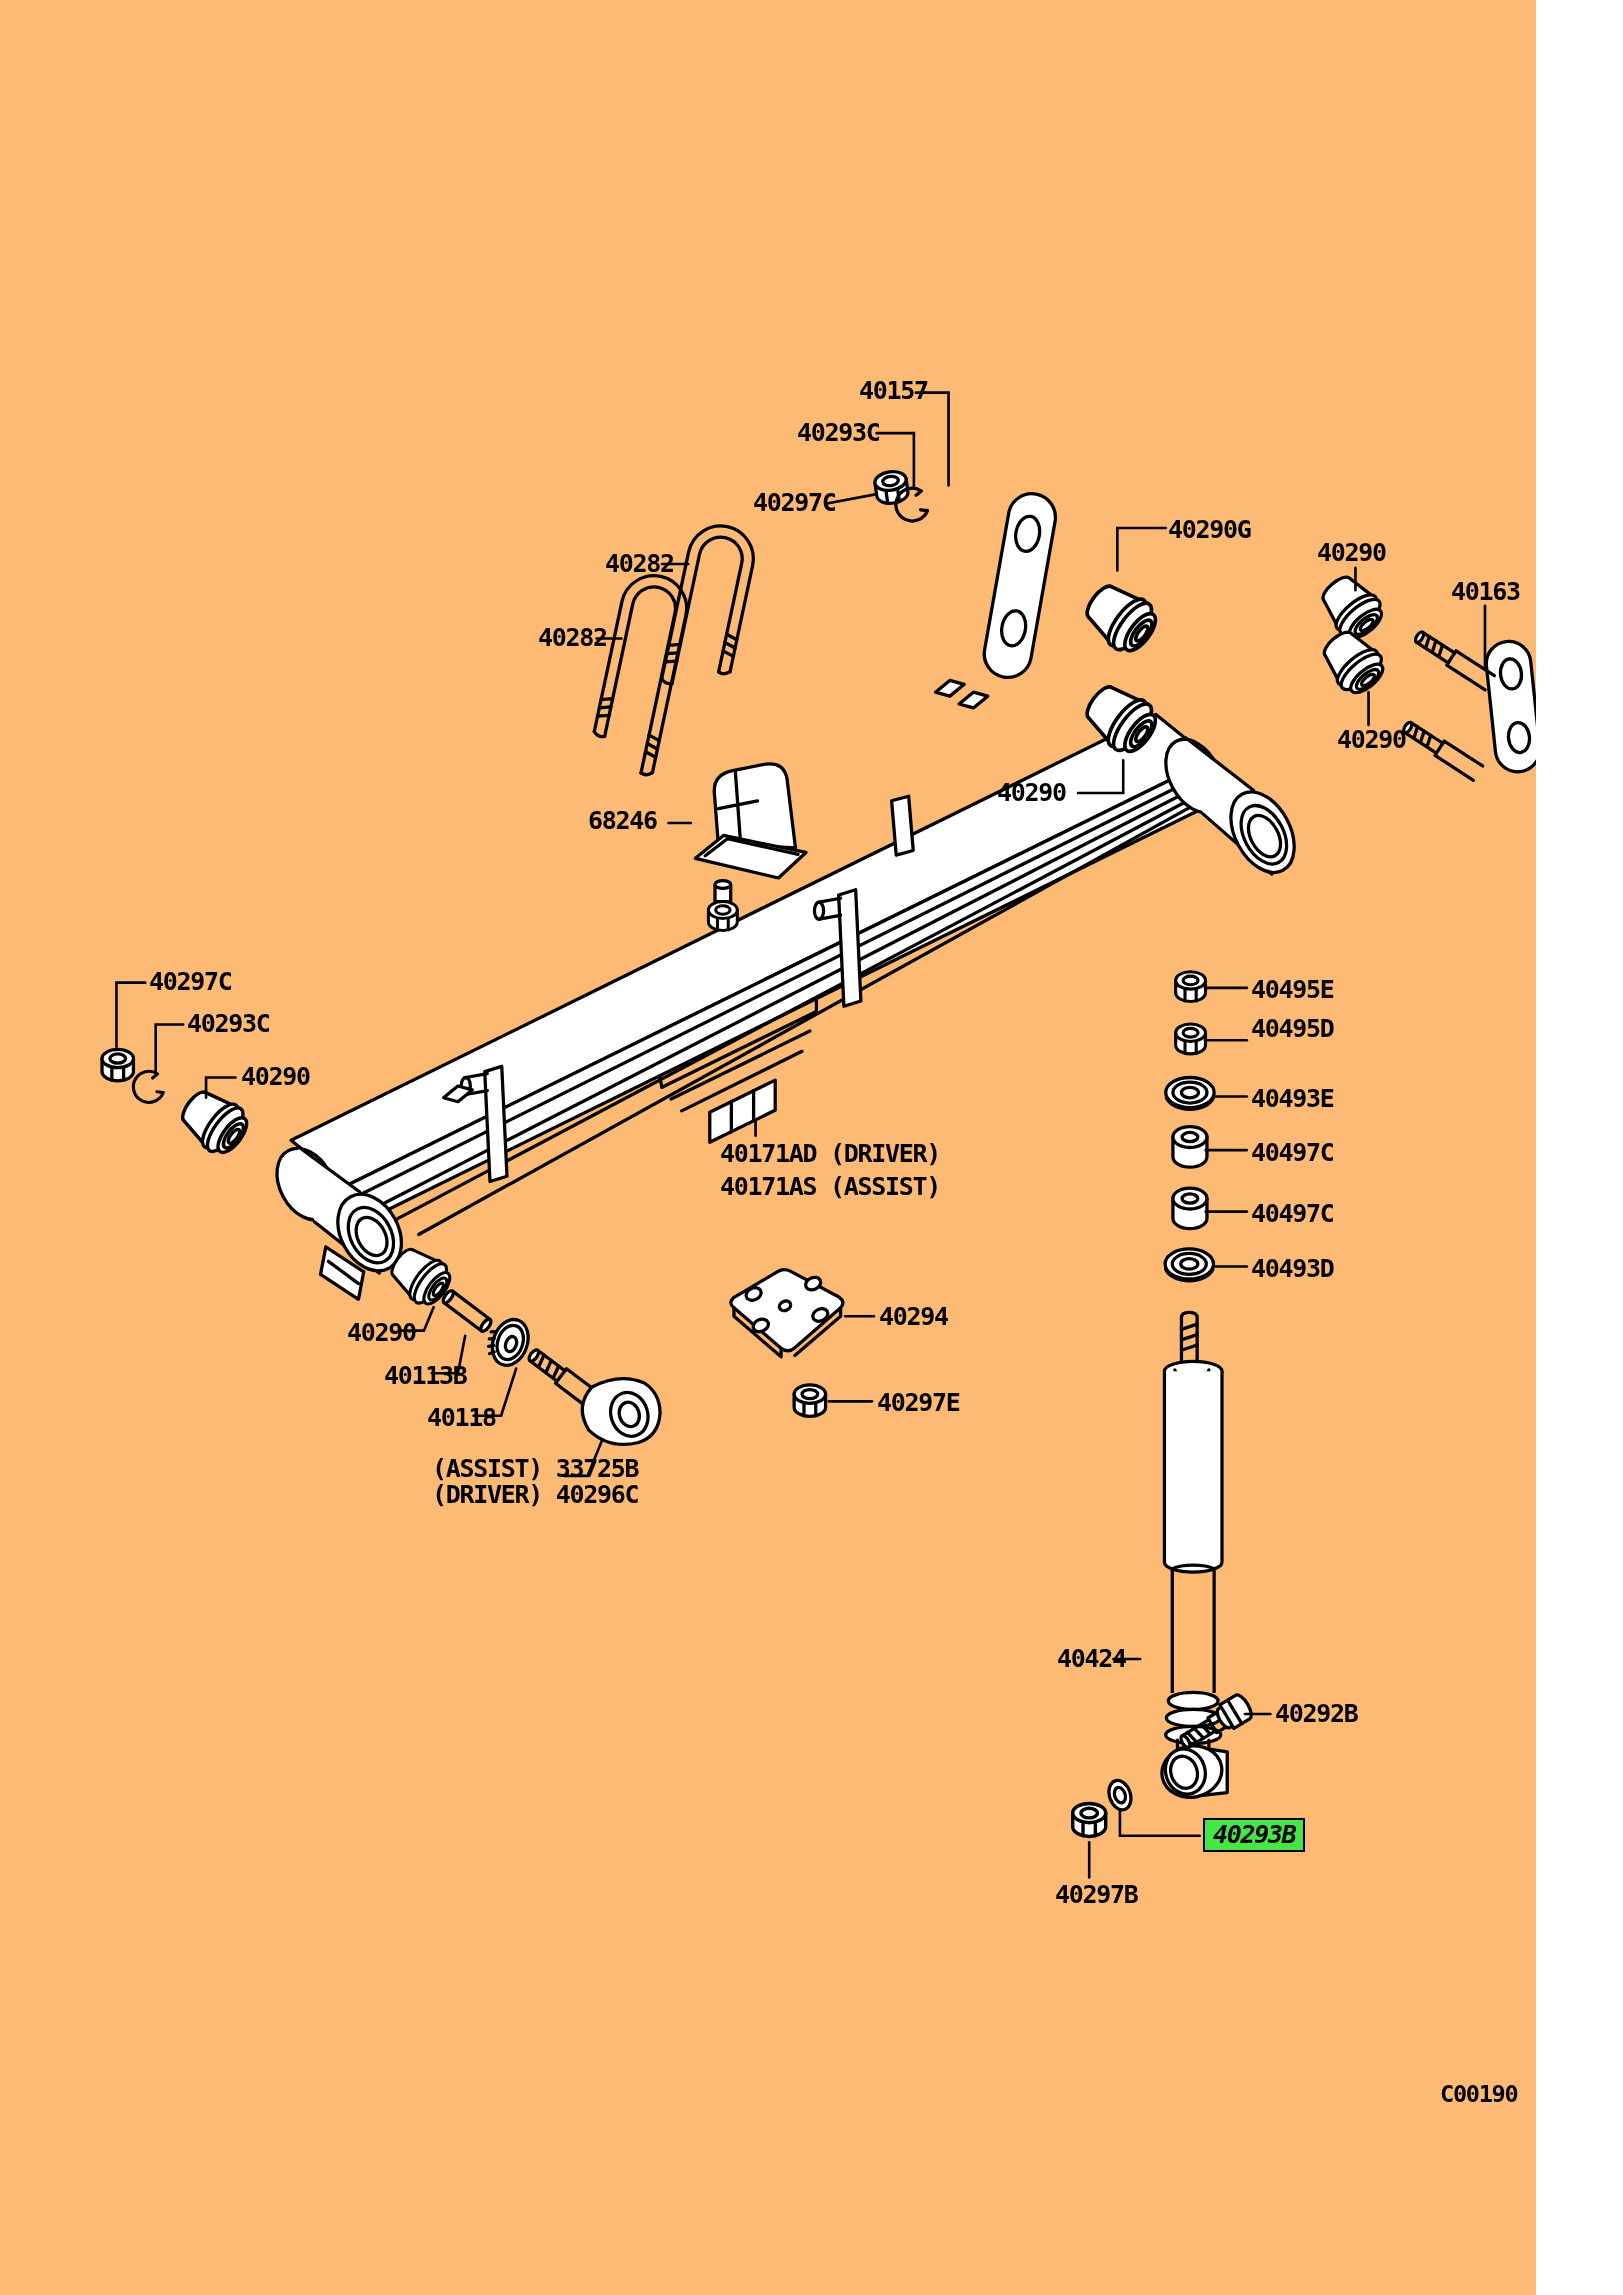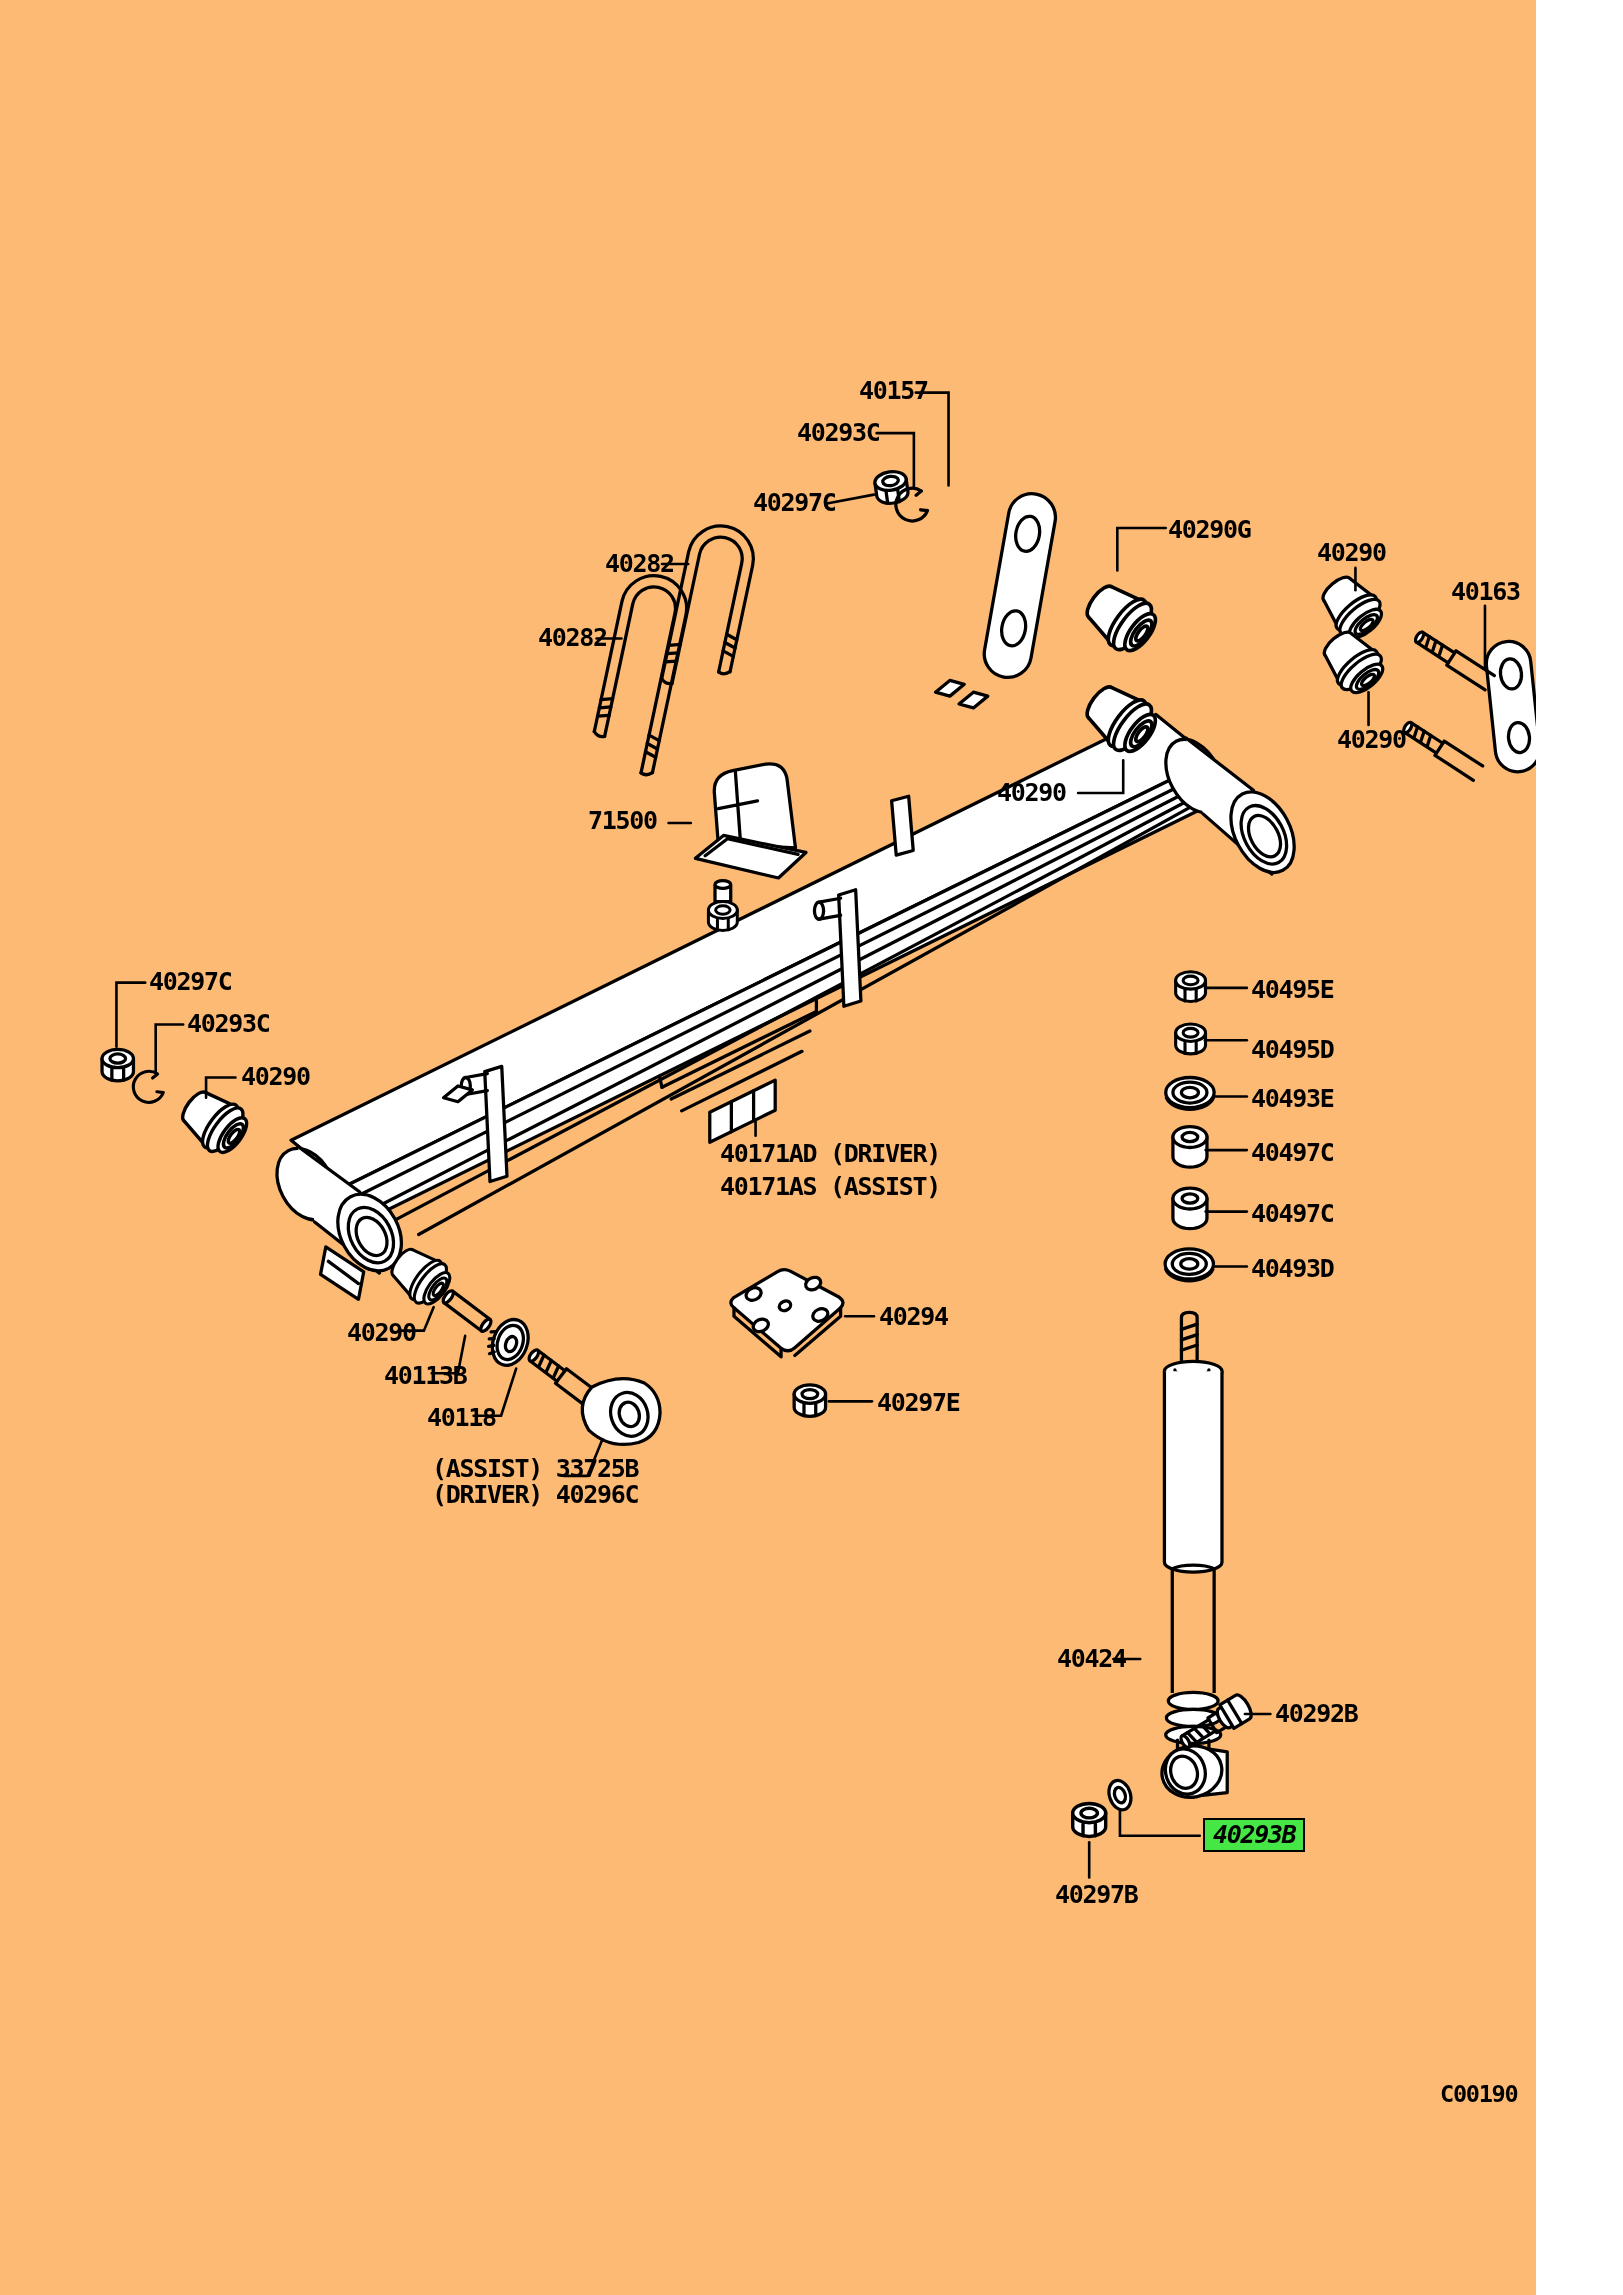--- a/index.html
+++ b/index.html
@@ -291,40 +291,40 @@
 
 <div class="lbl" style="left:859px;top:377px">40157</div>
 <div class="lbl" style="left:797px;top:419px">40293C</div>
 <div class="lbl" style="left:753px;top:489px">40297C</div>
 <div class="lbl" style="left:605px;top:550px">40282</div>
 <div class="lbl" style="left:1168px;top:516px">40290G</div>
 <div class="lbl" style="left:538px;top:624px">40282</div>
 <div class="lbl" style="left:1317px;top:539px">40290</div>
 <div class="lbl" style="left:1451px;top:578px">40163</div>
 <div class="lbl" style="left:1337px;top:726px">40290</div>
-<div class="lbl" style="left:588px;top:807px">71500</div>
+<div class="lbl" style="left:588px;top:807px">68246</div>
 <div class="lbl" style="left:149px;top:968px">40297C</div>
 <div class="lbl" style="left:187px;top:1010px">40293C</div>
 <div class="lbl" style="left:241px;top:1063px">40290</div>
 <div class="lbl" style="left:997px;top:779px">40290</div>
 <div class="lbl" style="left:720px;top:1140px">40171AD (DRIVER)</div>
 <div class="lbl" style="left:720px;top:1173px">40171AS (ASSIST)</div>
 <div class="lbl" style="left:879px;top:1303px">40294</div>
 <div class="lbl" style="left:877px;top:1389px">40297E</div>
 <div class="lbl" style="left:347px;top:1319px">40290</div>
 <div class="lbl" style="left:384px;top:1362px">40113B</div>
 <div class="lbl" style="left:427px;top:1404px">40118</div>
 <div class="lbl" style="left:432px;top:1455px">(ASSIST) 33725B</div>
 <div class="lbl" style="left:432px;top:1481px">(DRIVER) 40296C</div>
 <div class="lbl" style="left:1057px;top:1645px">40424</div>
 <div class="lbl" style="left:1275px;top:1700px">40292B</div>
 <div class="lbl hl" style="left:1203px;top:1818px">40293B</div>
 <div class="lbl" style="left:1055px;top:1881px">40297B</div>
 <div class="lbl" style="left:1251px;top:976px">40495E</div>
-<div class="lbl" style="left:1251px;top:1036px">40495D</div>
+<div class="lbl" style="left:1251px;top:1015px">40495D</div>
 <div class="lbl" style="left:1251px;top:1085px">40493E</div>
 <div class="lbl" style="left:1251px;top:1139px">40497C</div>
 <div class="lbl" style="left:1251px;top:1200px">40497C</div>
 <div class="lbl" style="left:1251px;top:1255px">40493D</div>
 
 <div class="lbl code" style="left:1440px;top:2082px">C00190</div>
 
 </div>
 
 

